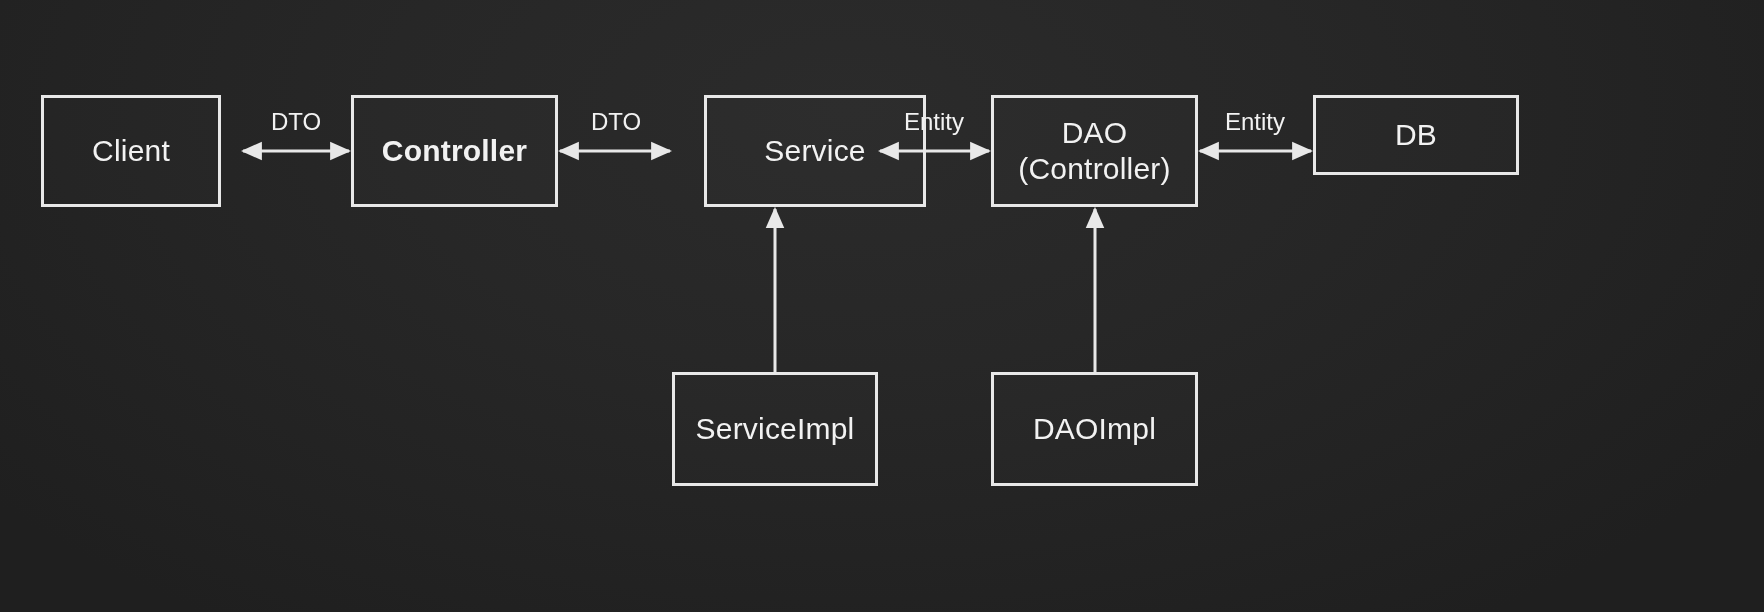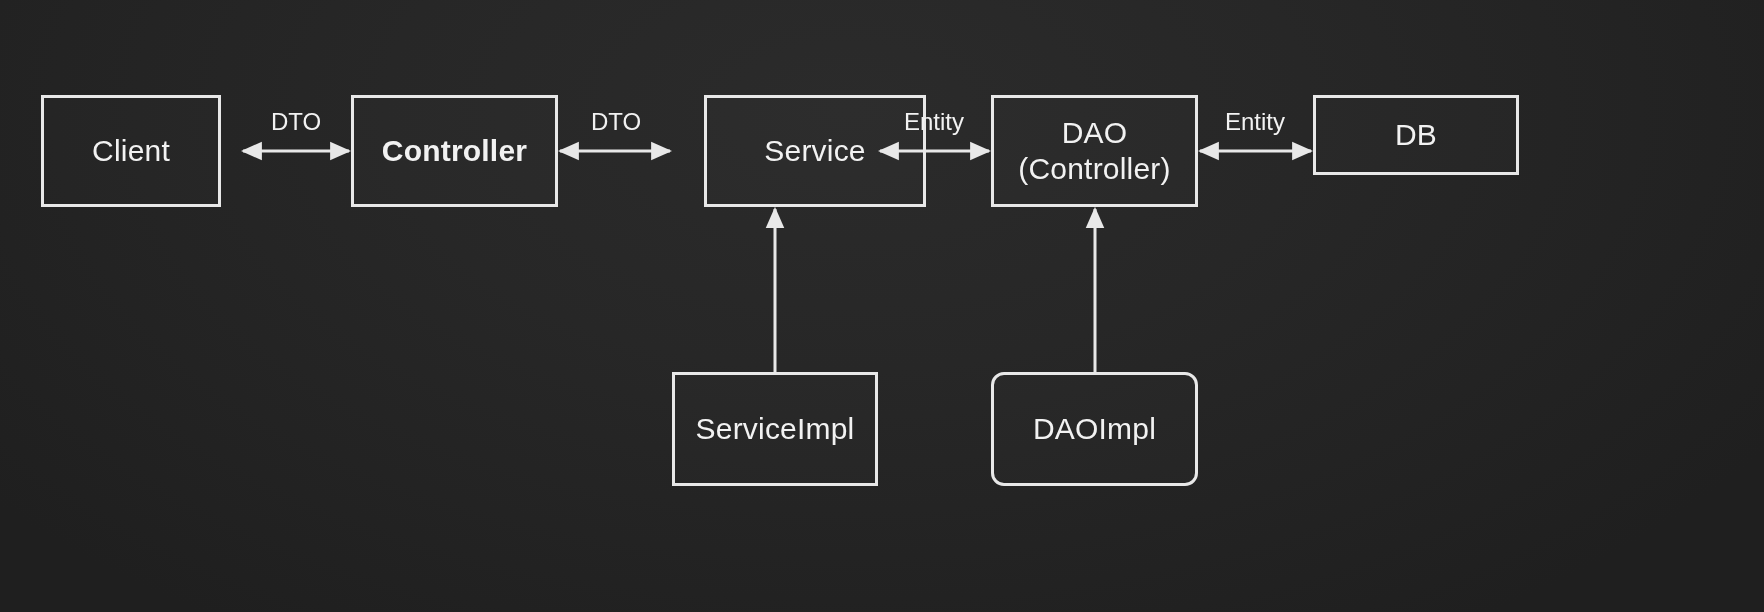--- a/index.html
+++ b/index.html
@@ -87,21 +87,21 @@
     </svg>
 
   <div id="node-layer">
       <div class="node-box" style="left: 41px; top: 95px; width: 180px; height: 112px; border-color: rgb(232, 232, 232); color: rgb(242, 242, 242);">Client</div>
       <div class="node-box" style="left: 351px; top: 95px; width: 207px; height: 112px; border-color: rgb(232, 232, 232); color: rgb(242, 242, 242); font-weight: bold;">Controller</div>
       <div class="node-box" style="left: 704px; top: 95px; width: 222px; height: 112px; border-color: rgb(232, 232, 232); color: rgb(242, 242, 242); text-align: center;">Service</div>
       <div class="node-box" style="left: 991px; top: 95px; width: 207px; height: 112px; border-color: rgb(232, 232, 232); color: rgb(242, 242, 242);">DAO
 (Controller)</div>
       <div class="node-box" style="left: 1313px; top: 95px; width: 206px; height: 80px; border-color: rgb(232, 232, 232); color: rgb(242, 242, 242);">DB</div>
       <div class="node-box" style="left: 672px; top: 372px; width: 206px; height: 114px; border-color: rgb(232, 232, 232); color: rgb(242, 242, 242);">ServiceImpl</div>
-      <div class="node-box" style="left: 991px; top: 372px; width: 207px; height: 114px; border-color: rgb(232, 232, 232); color: rgb(242, 242, 242); border-radius: 13px;">DAOImpl</div>
+      <div class="node-box" style="left: 991px; top: 372px; width: 207px; height: 114px; border-color: rgb(232, 232, 232); color: rgb(242, 242, 242);">DAOImpl</div>
     </div>
   <div id="label-layer">
       <div class="edge-label" style="left: 296px; top: 110px; color: rgb(242, 242, 242);">DTO</div>
       <div class="edge-label" style="left: 616px; top: 110px; color: rgb(242, 242, 242);">DTO</div>
       <div class="edge-label" style="left: 934px; top: 110px; color: rgb(242, 242, 242);">Entity</div>
       <div class="edge-label" style="left: 1255px; top: 110px; color: rgb(242, 242, 242);">Entity</div>
     </div>
 
 </div>
 

